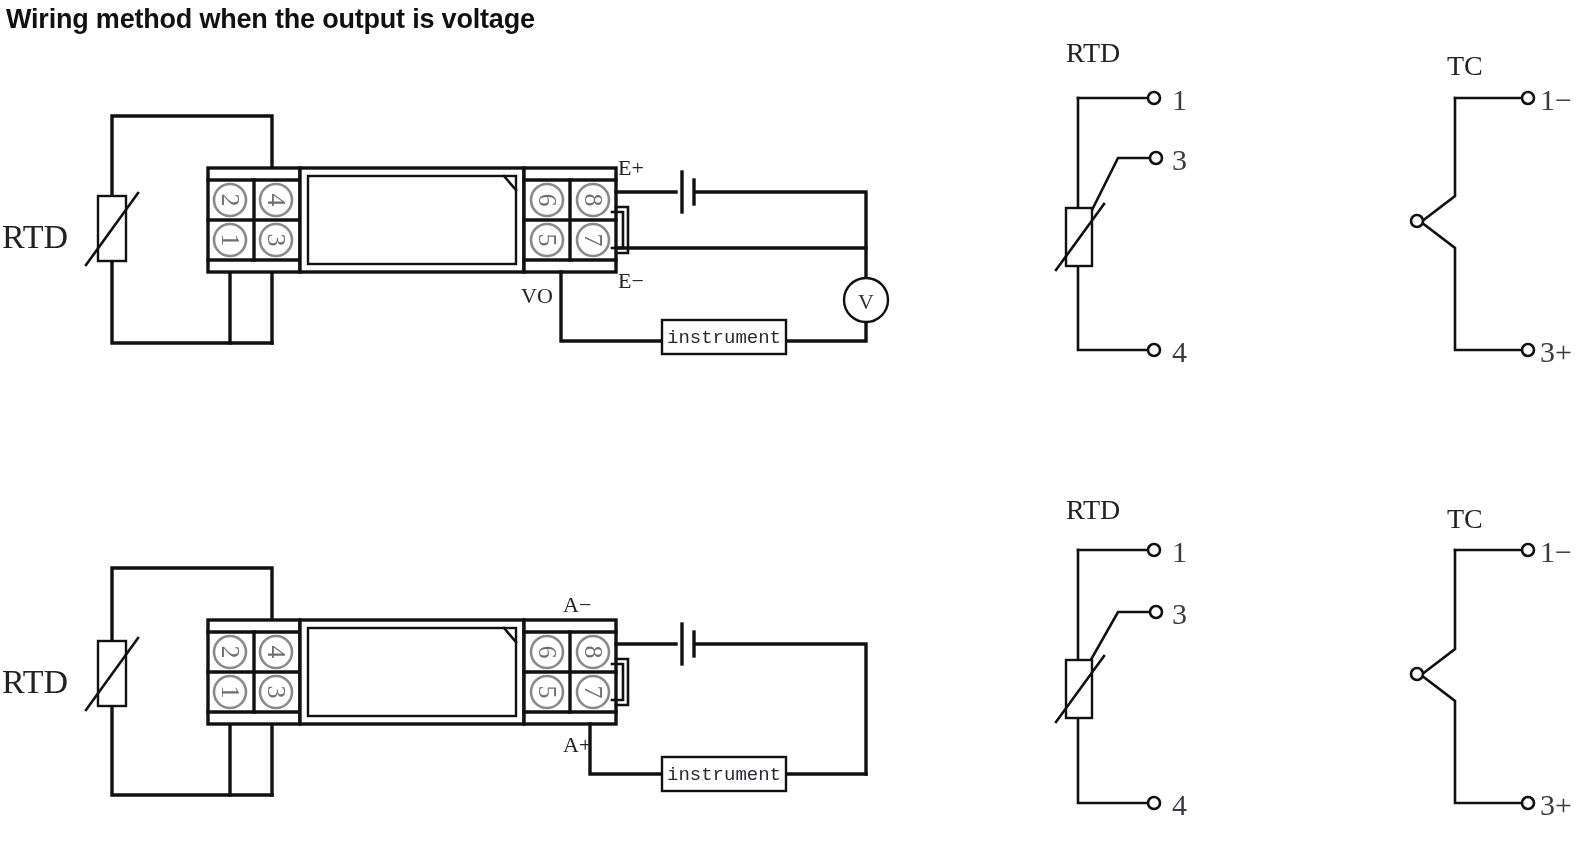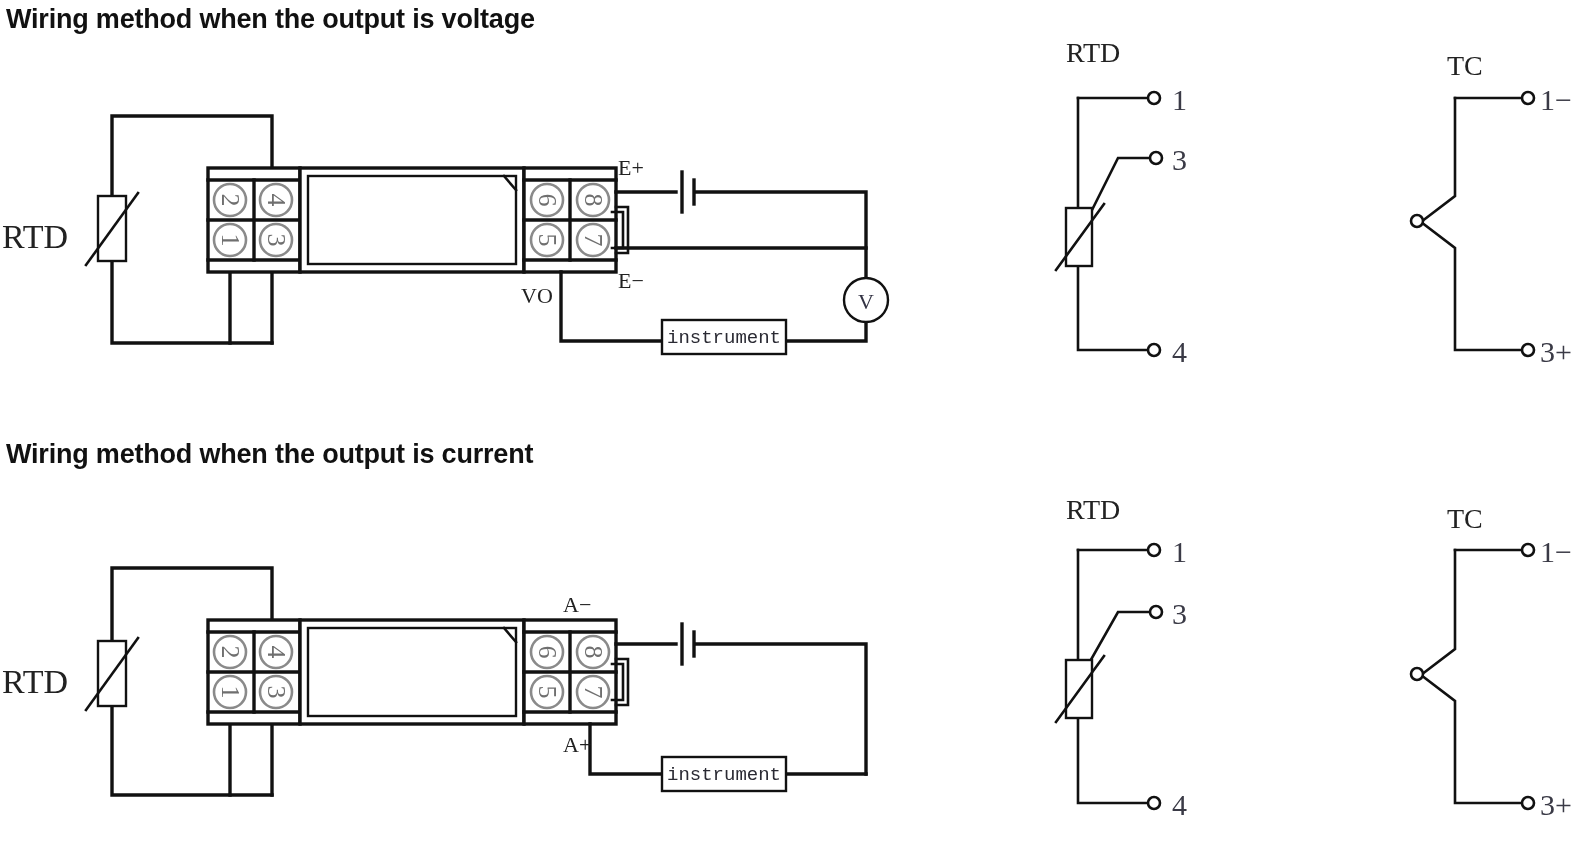--- a/index.html
+++ b/index.html
@@ -95,21 +95,20 @@
     stroke-width: 2.6;
   }
 </style>
 </head>
 <body>
 
 <div id="page">
 
   <div class="section-title" id="title-voltage">Wiring method when the output is voltage</div>
 
-  <div class="section-title" id="title-current">Wiring method when the output is current</div>
 
   <svg class="diagram-layer" viewBox="0 0 1590 860" xmlns="http://www.w3.org/2000/svg">
 
     <g>
 
       <g>
         <path class="wire" d="M 112 229 L 112 116 L 272 116 L 272 168"></path>
         <path class="wire" d="M 112 260 L 112 343 L 272 343"></path>
         <path class="wire" d="M 230 343 L 230 272"></path>
         <path class="wire" d="M 272 343 L 272 272"></path>

